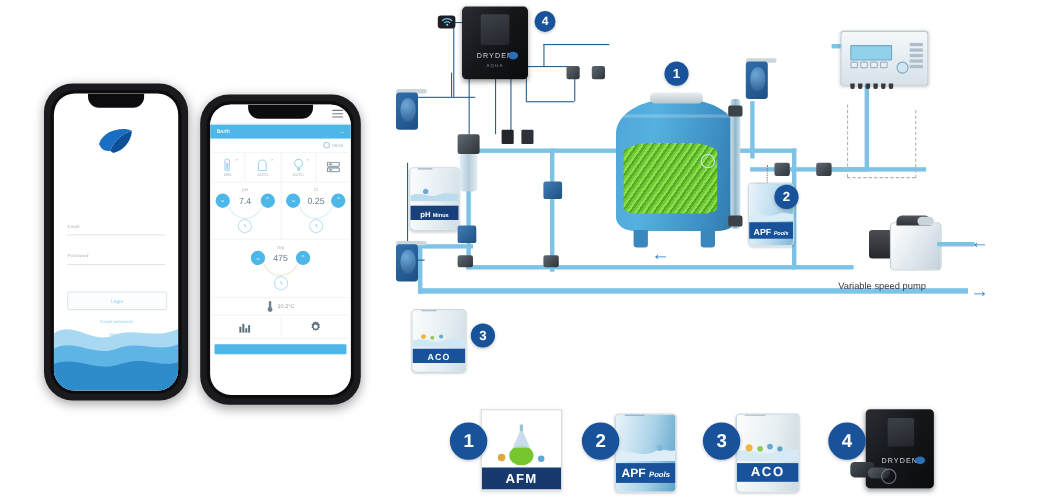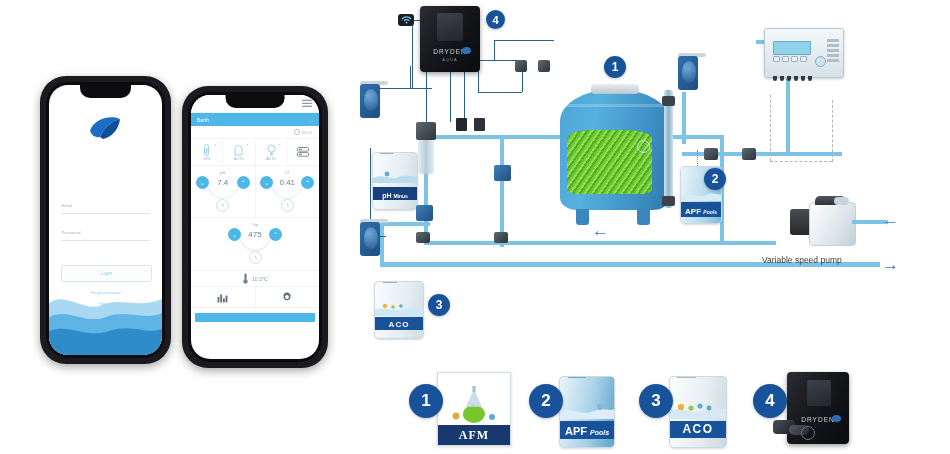--- a/index.html
+++ b/index.html
@@ -108,21 +108,21 @@
   
   .jug{position:absolute;border-radius:4px 4px 5px 5px;overflow:hidden;
        background:linear-gradient(100deg,#fbfdfe,#e4edf2 60%,#cfdde5);
        border:1px solid #ccd9e1;box-shadow:0 1px 2px rgba(0,0,0,.15);}
   .jug .cap{position:absolute;top:-5px;left:16%;width:30%;height:6px;background:#9fb2bd;border-radius:2px 2px 0 0;}
   .jug .band{position:absolute;left:0;width:100%;}
   .jug .name{position:absolute;left:0;width:100%;text-align:center;color:#fff;font-weight:bold;}
   .jug .wavetop{position:absolute;left:0;width:100%;}
 
   .afm-box{position:absolute;background:#fff;border:1px solid #d6dde2;overflow:hidden;
-           box-shadow:0 1px 3px rgba(0,0,0,.16);font-family:Liberation Serif, serif;}
+           box-shadow:0 1px 3px rgba(0,0,0,.16);}
   .afm-box .foot{position:absolute;left:0;bottom:0;width:100%;background:#17396e;}
   .afm-box .foot span{display:block;text-align:center;color:#fff;font-weight:bold;}
 
   .ctrl-black{position:absolute;border-radius:4px;
               background:linear-gradient(125deg,#2b2d33 0%,#15171b 45%,#0a0b0d 100%);
               box-shadow:0 2px 5px rgba(0,0,0,.4);overflow:hidden;}
   .ctrl-black .scr{position:absolute;border-radius:2px;background:linear-gradient(160deg,#3d4149,#23262b);}
   .ctrl-black .brand{position:absolute;left:0;width:100%;text-align:center;color:#cfd6de;letter-spacing:1px;}
   .ctrl-black .swoosh{position:absolute;border-radius:50%;background:#2d6fb5;}
 
@@ -283,21 +283,21 @@
             <div class="clock">
               <svg width="7" height="7" viewBox="0 0 7 7">
                   <path d="M3.5 1.6 V3.5 L5 4.4" stroke="#8fd0e8" stroke-width=".8" fill="none"></path>
                 </svg>
             </div>
           </div>
           <div class="dial-cell">
             <div class="dial-name">Cl</div>
             <div class="dial-row">
               <div class="rnd">⌄</div>
-              <div class="dial-val">0.41</div>
+              <div class="dial-val">0.25</div>
               <div class="rnd">⌃</div>
             </div>
             <svg class="dial-arc" viewBox="0 0 34 16">
               <path d="M2 1 A16 16 0 0 0 32 1" fill="none" stroke="#bfe4f3" stroke-width="1.2"></path>
             </svg>
             <div class="clock">
               <svg width="7" height="7" viewBox="0 0 7 7">
                   <path d="M3.5 1.6 V3.5 L5 4.4" stroke="#8fd0e8" stroke-width=".8" fill="none"></path>
                 </svg>
             </div>

